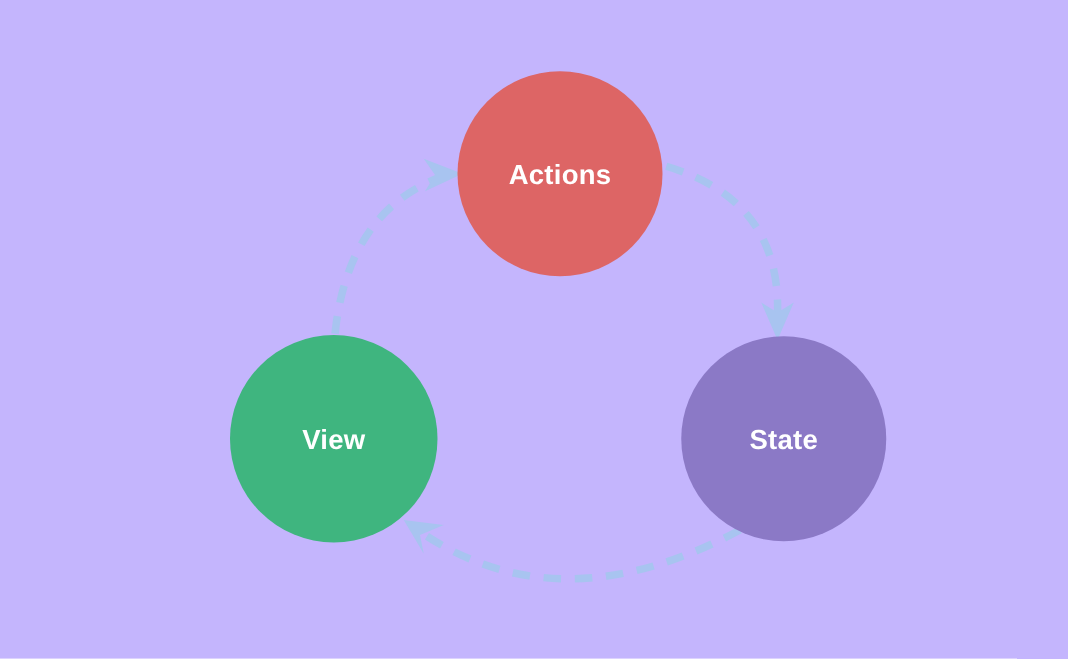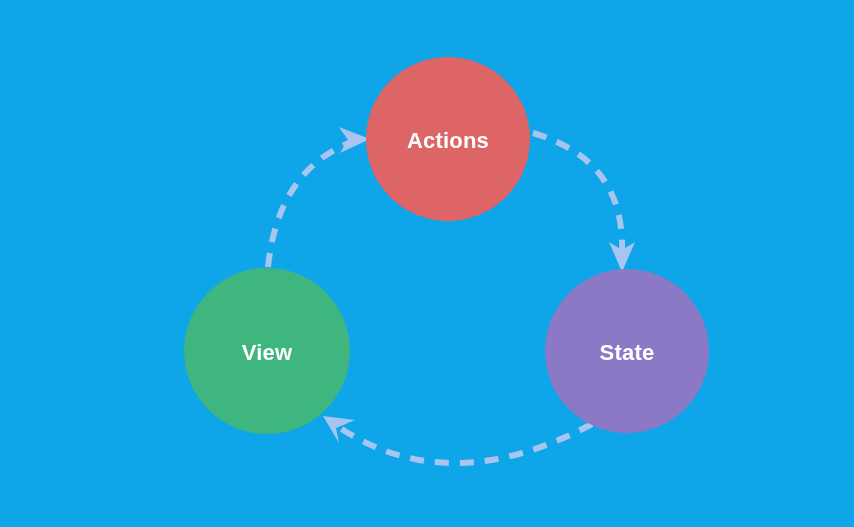--- a/index.html
+++ b/index.html
@@ -43,21 +43,21 @@
     fill: none;
     stroke-linecap: butt;
   }
   .arrow-head {
     stroke: none;
   }
 </style>
 </head>
 <body style="background: rgb(255, 255, 255);">
 
-<div id="diagram-root" style="background: #0ea5e9;">
+<div id="diagram-root" style="background: #c4b5fd;">
   <svg id="flow-svg" viewBox="0 0 854 527" xmlns="http://www.w3.org/2000/svg">
 
     <g>
       <path class="flow-edge" d="M 533 133 Q 625 160 622 252" stroke="#a8c4f0" stroke-width="6" stroke-dasharray="14 11"></path>
       <polygon class="arrow-head" points="622,272 609,242 622,250 635,242" fill="#a8c4f0"></polygon>
     </g>
 
     <g>
       <path class="flow-edge" d="M 592 424 Q 450 500 340 428" stroke="#a8c4f0" stroke-width="6" stroke-dasharray="14 11"></path>
       <polygon class="arrow-head" points="323,416 355,420 336,428 339,443" fill="#a8c4f0"></polygon>

